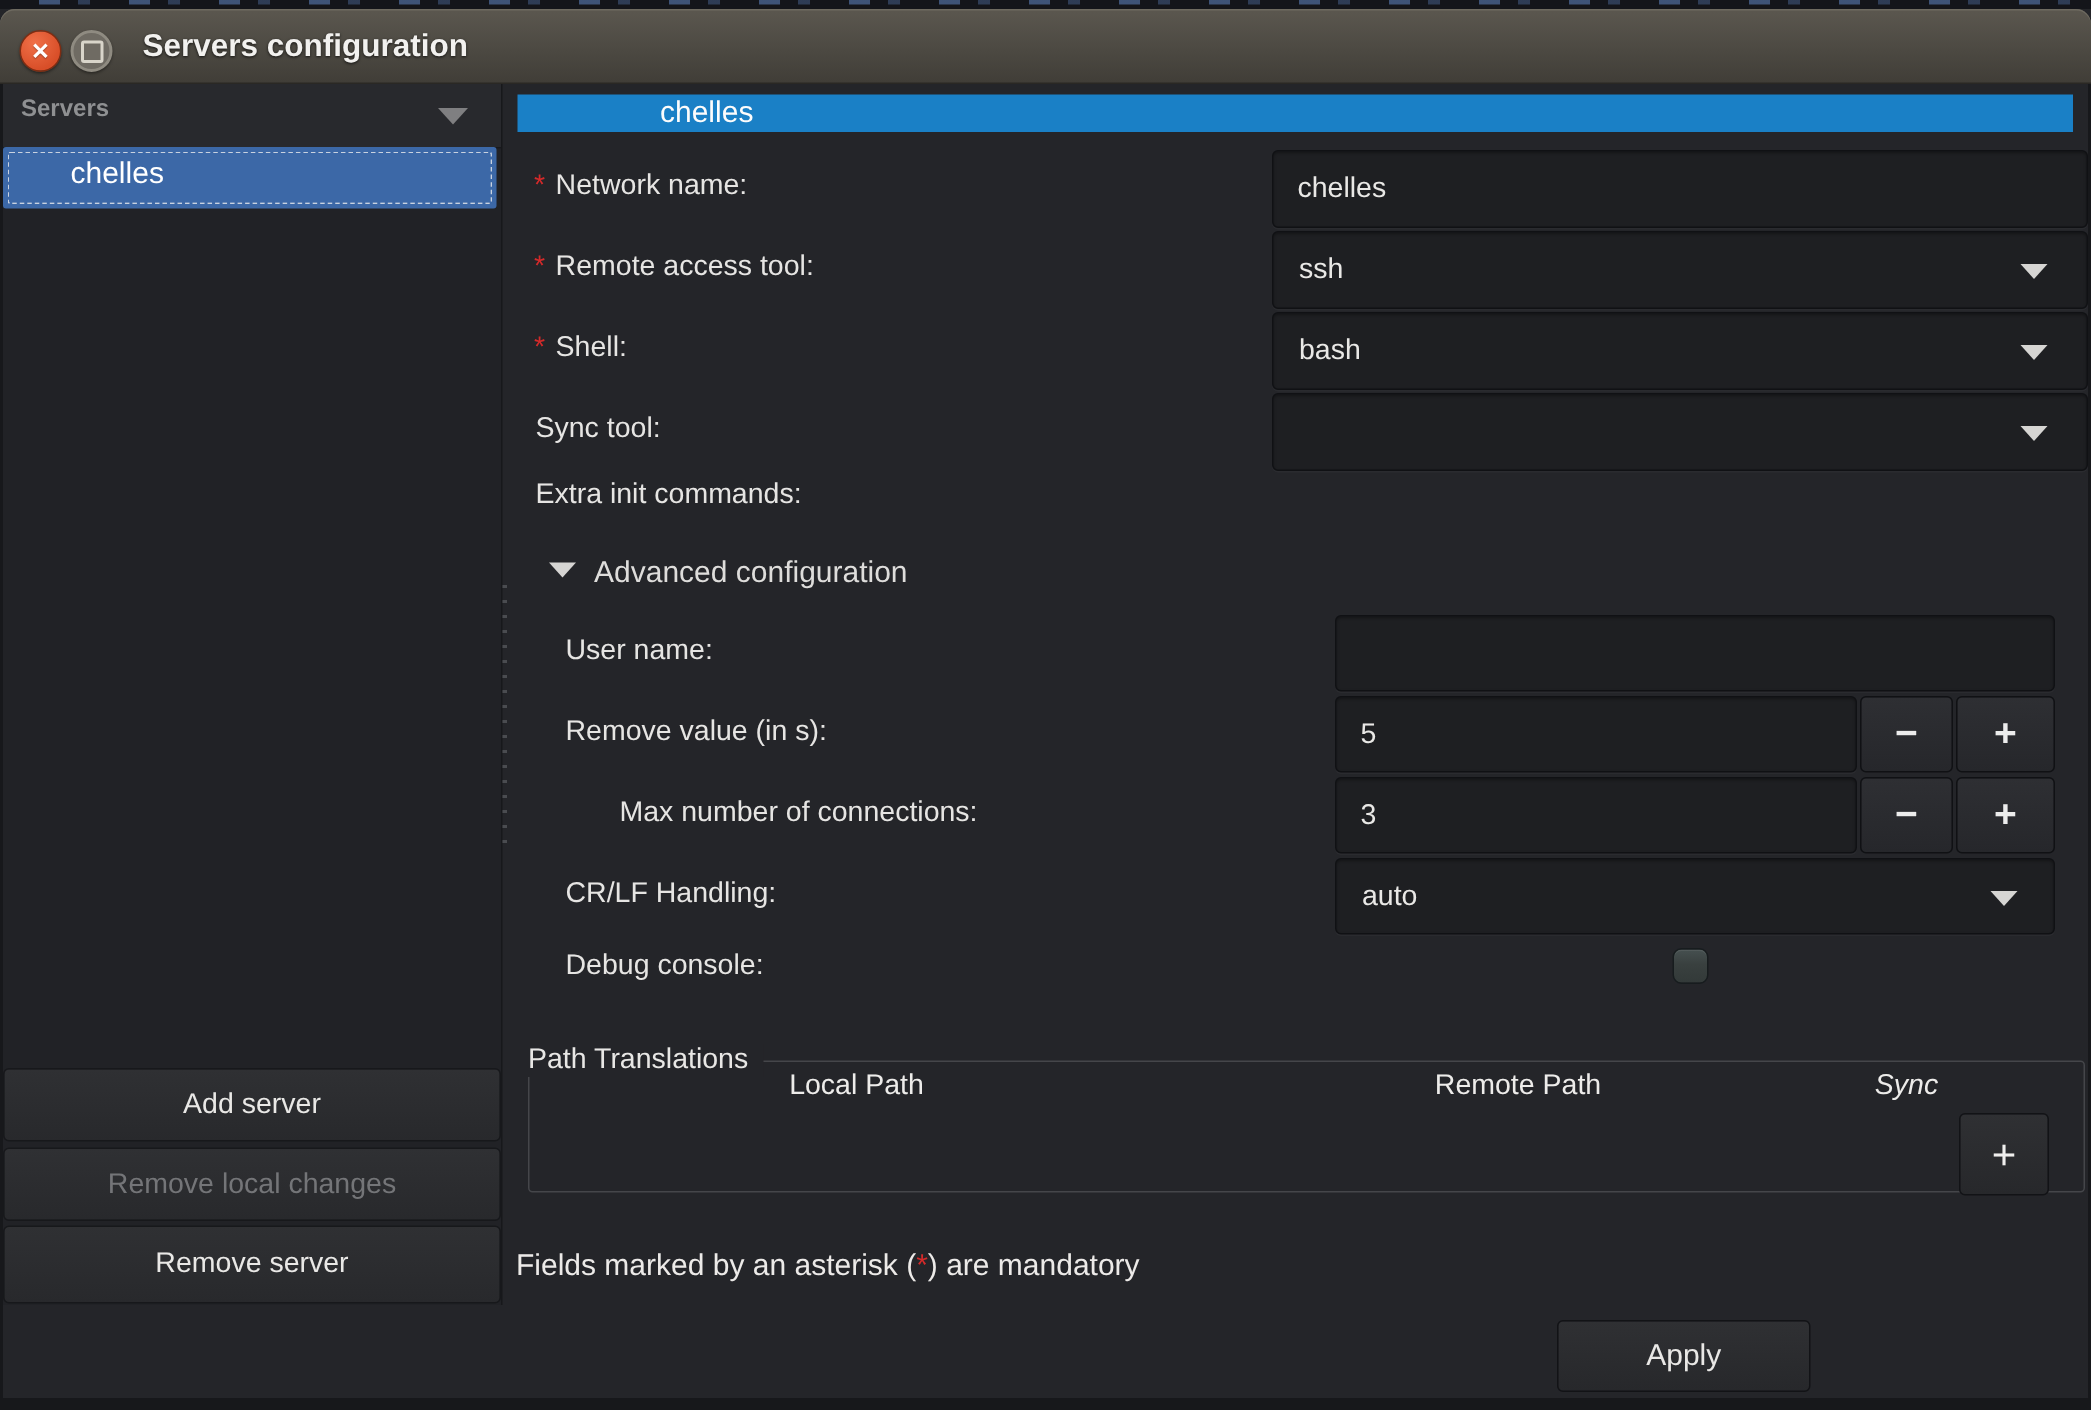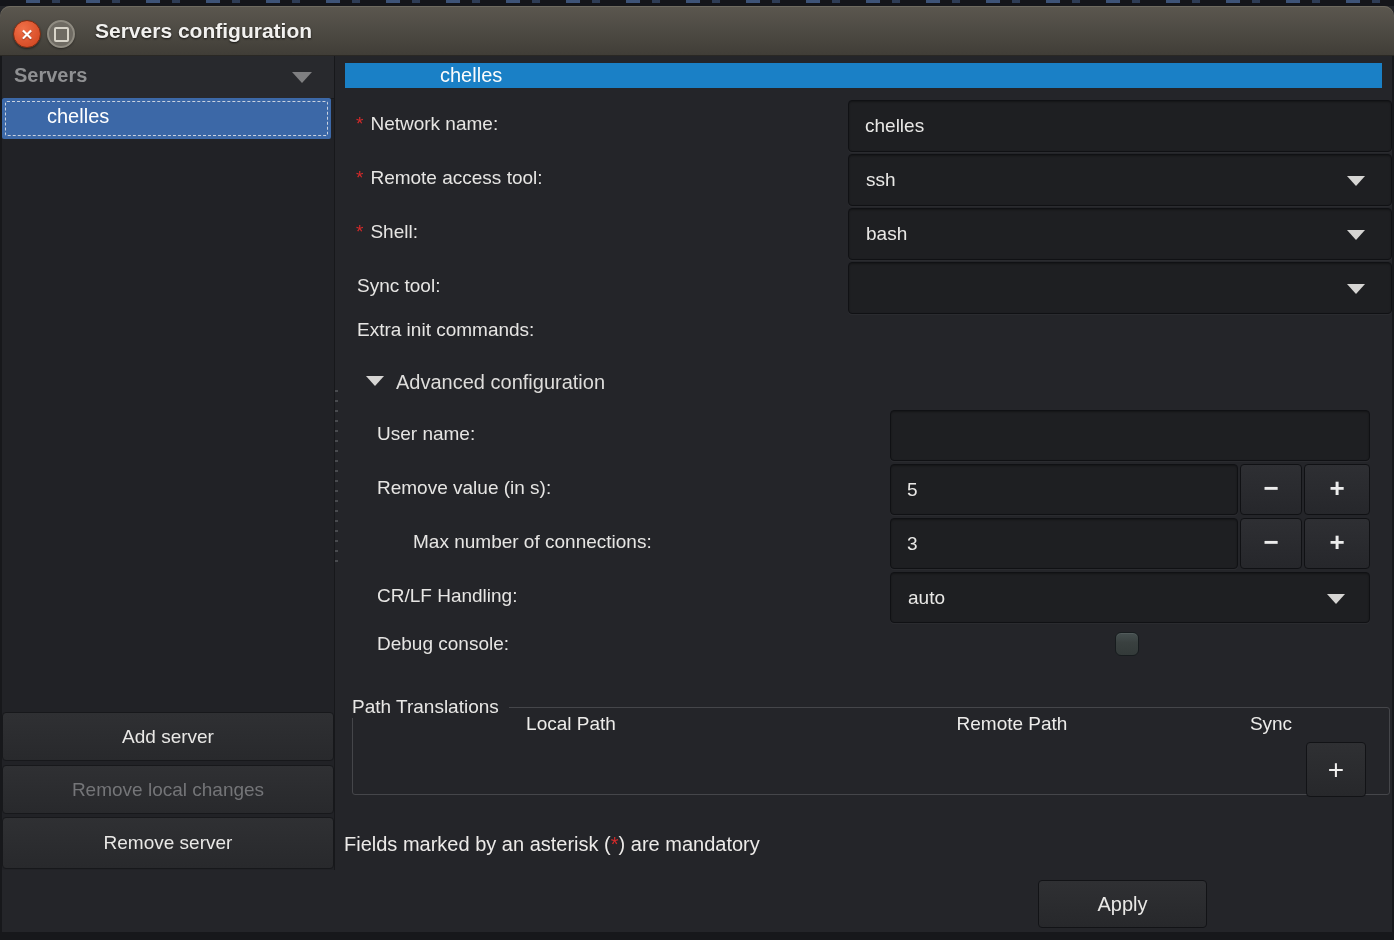--- a/index.html
+++ b/index.html
@@ -29,21 +29,21 @@
   .edge{position:absolute;top:56px;width:2px;height:876px;background:#17181b;}
   .edge.left{left:0;} .edge.right{left:1392px;}
   .bottomstrip{position:absolute;left:0;top:932px;width:1394px;height:8px;background:#17181b;}
   
   .sidebar{position:absolute;left:2px;top:56px;width:332px;height:814px;background:#212226;}
   .vdivider{position:absolute;left:334px;top:56px;width:1px;height:814px;background:#17181b;}
   .splitdots{position:absolute;left:335px;top:390px;width:3px;height:180px;
     background:repeating-linear-gradient(180deg,#4a4c50 0 2px,transparent 2px 10px);}
   .treeheader{position:absolute;left:0;top:0;width:332px;height:42px;background:#28292d;
     border-bottom:1px solid #18191c;}
-  .treeheader .hlabel{position:absolute;left:12px;top:8px;font-size:20px;font-weight:bold;color:#8f9092;}
+  .treeheader .hlabel{position:absolute;left:12px;top:8px;font-size:16px;font-weight:bold;color:#8f9092;}
   .sorttri{position:absolute;right:22px;top:16px;width:0;height:0;
     border-left:10px solid transparent;border-right:10px solid transparent;border-top:11px solid #7f7f81;}
   .treeitem{position:absolute;left:0;top:42px;right:3px;height:41px;background:#3c68a7;border-radius:2px;}
   .treeitem:after{content:"";position:absolute;inset:3px;border:1px dashed #c9d2e0;border-radius:2px;pointer-events:none;}
   .treeitem span{position:absolute;left:45px;top:7px;font-size:20px;color:#ffffff;}
   .sbtn{position:absolute;left:0;right:0;box-sizing:border-box;
     background:linear-gradient(180deg,#2f3033 0%,#28292c 100%);
     border:1px solid #17181b;border-radius:4px;color:#e9e8e6;font-size:19px;
     display:flex;align-items:center;justify-content:center;font-family:inherit;}
   .sbtn.disabled{color:#747578;}
@@ -195,21 +195,21 @@
     <span class="arrow" style="right:24px;"></span>
   </div>
 
   <div class="checkbox"></div>
 
   <div class="group">
     <span class="legend">Path Translations</span>
   </div>
   <span class="colhdr" style="left:571px;">Local Path</span>
   <span class="colhdr" style="left:1012px;">Remote Path</span>
-  <span class="colhdr" style="left:1271px;">Sync</span>
+  <span class="colhdr" style="left:1271px;font-style:italic;">Sync</span>
   <button class="addbtn">+</button>
 
   <div class="note">
     <span>Fields marked by an asterisk (</span><span class="mark">*</span><span>) are mandatory</span>
   </div>
 
   <button class="btn apply">Apply</button>
 
   <div class="bottomstrip"></div>
 </div>

